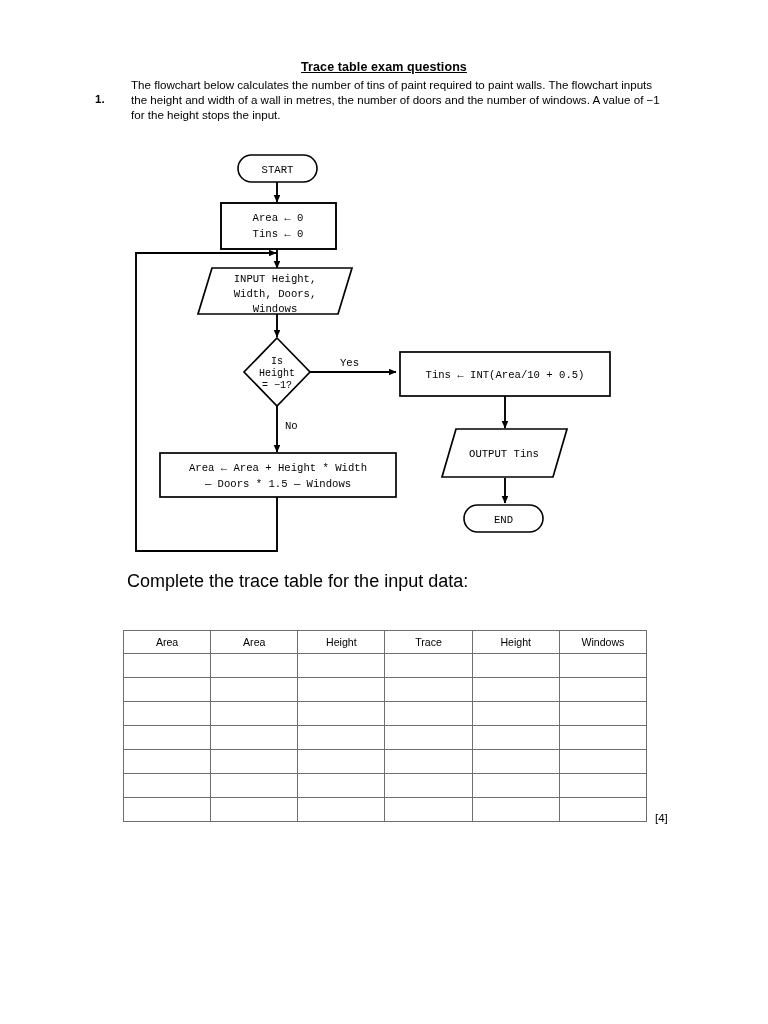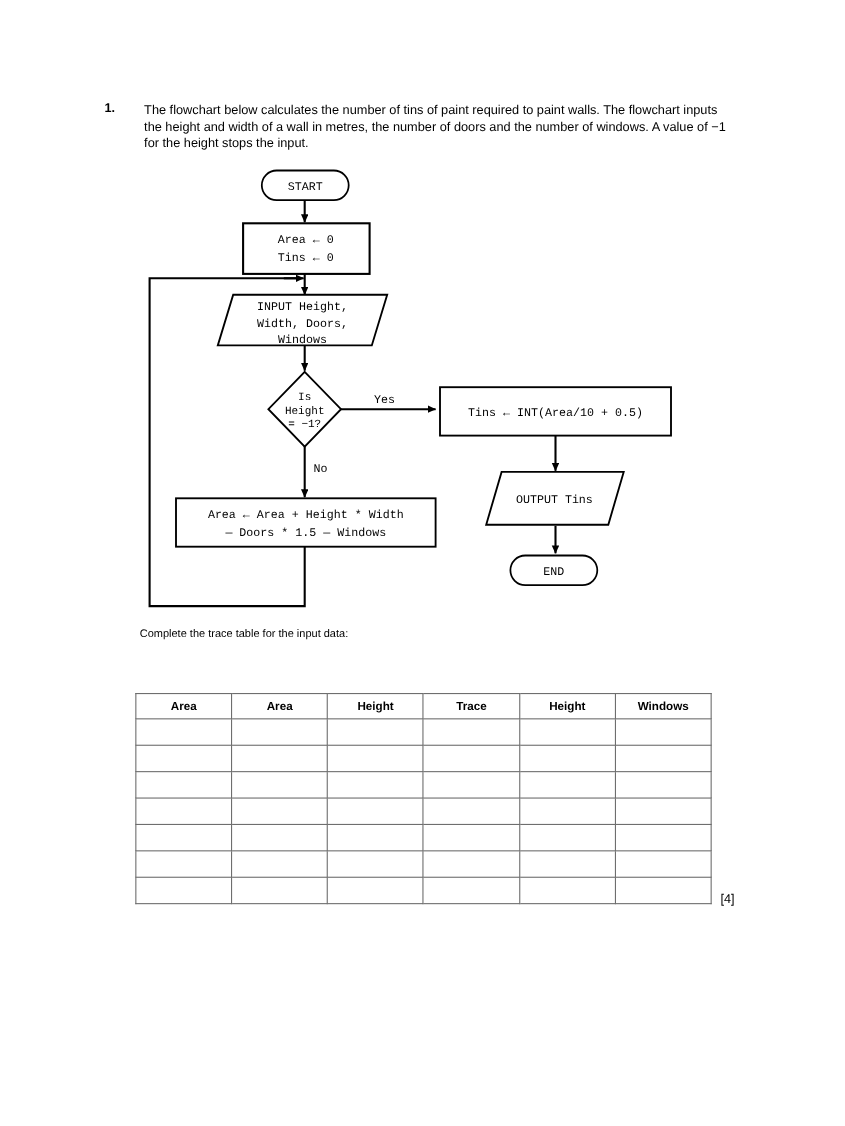--- a/index.html
+++ b/index.html
@@ -32,21 +32,21 @@
     letter-spacing: 0.1px;
   }
   .q-number {
     position: absolute;
     left: 95px; top: 93px;
     font-size: 11.5px;
     font-weight: bold;
   }
   .q-body {
     position: absolute;
-    left: 131px; top: 93px;
+    left: 131px; top: 77px;
     width: 540px;
     font-size: 11.6px;
     line-height: 15.2px;
     text-align: left;
   }
   .flow-wrap {
     position: absolute;
     left: 0; top: 140px;
     width: 679px; height: 420px;
   }
@@ -57,21 +57,21 @@
     fill: #000000;
   }
   .mono-txt-sm {
     font-family: "Liberation Mono", "DejaVu Sans Mono", monospace;
     font-size: 10px;
     fill: #000000;
   }
   .complete-line {
     position: absolute;
     left: 127px; top: 571px;
-    font-size: 10px;
+    font-size: 18px;
   }
   .input-data {
     position: absolute;
     left: 127px; top: 598px;
     font-size: 12.4px;
     letter-spacing: 0.15px;
   }
   table.trace {
     position: absolute;
     left: 123px; top: 630px;
@@ -79,36 +79,37 @@
     border-collapse: collapse;
     table-layout: fixed;
   }
   table.trace th, table.trace td {
     border: 1px solid #6e6e6e;
     height: 23px;
     padding: 0;
     font-size: 10.6px;
   }
   table.trace th {
-    font-weight: bold;
+    font-weight: normal;
     text-align: center;
     height: 22px;
   }
   table.trace td { text-align: center; }
   .marks {
     position: absolute;
     left: 655px; top: 812px;
     font-size: 11.5px;
   }
 </style>
 </head>
 <body>
 
 <div class="page">
 
+  <div class="doc-title">Trace table exam questions</div>
 
   <div class="q-number">1.</div>
   <div class="q-body">The flowchart below calculates the number of tins of paint required to paint walls. The flowchart inputs the height and width of a wall in metres, the number of doors and the number of windows. A value of −1 for the height stops the input.</div>
 
   <div class="flow-wrap">
     <svg width="768" height="420" viewBox="0 0 768 420" xmlns="http://www.w3.org/2000/svg">
       <defs>
         <marker id="arrow" markerWidth="9" markerHeight="9" refX="7.2" refY="3.4" orient="auto" markerUnits="userSpaceOnUse">
           <path d="M0,0 L7.6,3.4 L0,6.8 z" fill="#000000"></path>
         </marker>

